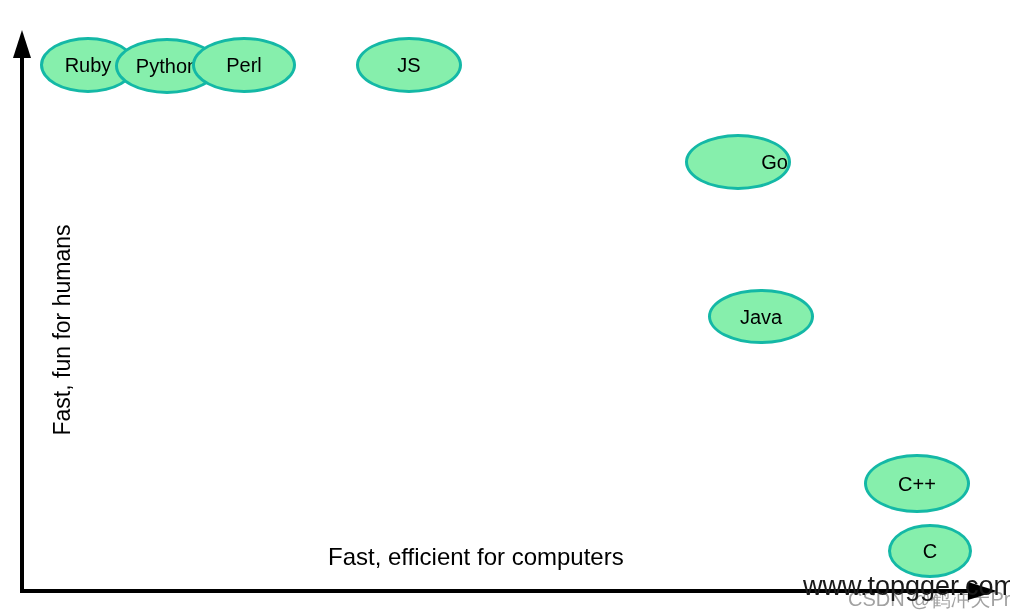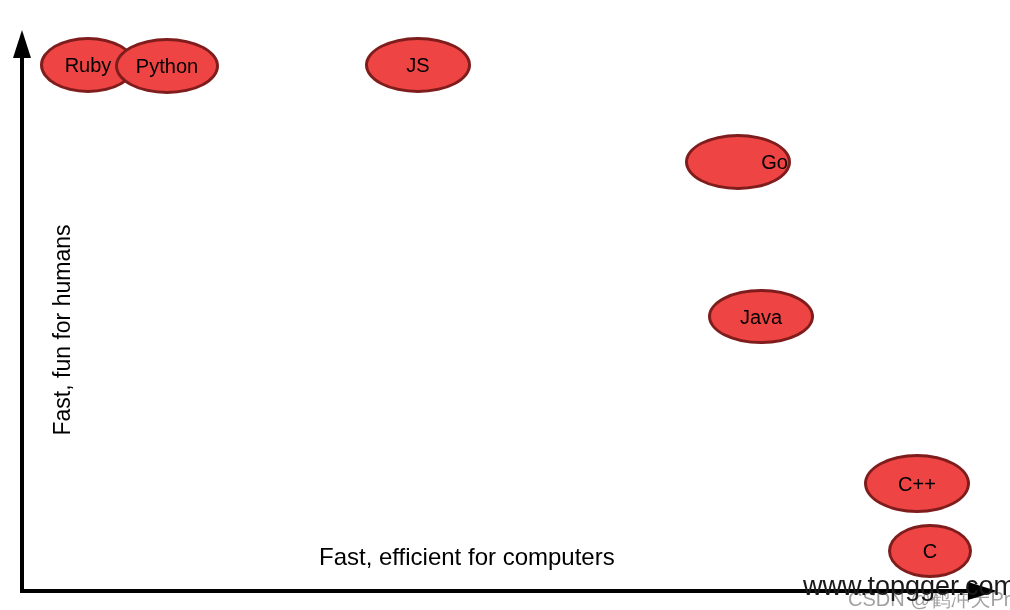--- a/index.html
+++ b/index.html
@@ -14,23 +14,23 @@
   }
   .axes-svg {
     position: absolute;
     left: 0; top: 0;
     width: 1010px; height: 610px;
     z-index: 2;
   }
   .bubble {
     position: absolute;
     box-sizing: border-box;
-    border: 3px solid #7f1d1d;
+    border: 3px solid #14b8a6;
     border-radius: 50%;
-    background: #ef4444;
+    background: #86efac;
     display: flex;
     align-items: center;
     justify-content: center;
     z-index: 3;
   }
   .bubble span {
     font-size: 20px;
     white-space: nowrap;
     line-height: 1;
   }
@@ -38,21 +38,21 @@
     position: absolute;
     left: 62px;
     top: 330px;
     transform: translate(-50%, -50%) rotate(-90deg);
     font-size: 23px;
     white-space: nowrap;
     z-index: 1;
   }
   .x-axis-label {
     position: absolute;
-    left: 319px;
+    left: 328px;
     top: 543px;
     font-size: 24px;
     white-space: nowrap;
     z-index: 1;
   }
   .watermark-site {
     position: absolute;
     left: 803px;
     top: 571px;
     font-size: 27px;
@@ -88,22 +88,25 @@
   <div class="x-axis-label">Fast, efficient for computers</div>
 
   <div class="bubble" style="left:40px; top:37px; width:96px; height:56px;">
     <span>Ruby</span>
   </div>
 
   <div class="bubble" style="left:115px; top:38px; width:104px; height:56px;">
     <span>Python</span>
   </div>
 
+  <div class="bubble" style="left:192px; top:37px; width:104px; height:56px;">
+    <span>Perl</span>
+  </div>
 
-  <div class="bubble" style="left:365px; top:37px; width:106px; height:56px;text-align:center;">
+  <div class="bubble" style="left:356px; top:37px; width:106px; height:56px;text-align:center;">
     <span>JS</span>
   </div>
 
   <div class="bubble" style="left:685px; top:134px; width:106px; height:56px;justify-content:flex-end;">
     <span>Go</span>
   </div>
 
   <div class="bubble" style="left:708px; top:289px; width:106px; height:55px;">
     <span>Java</span>
   </div>

